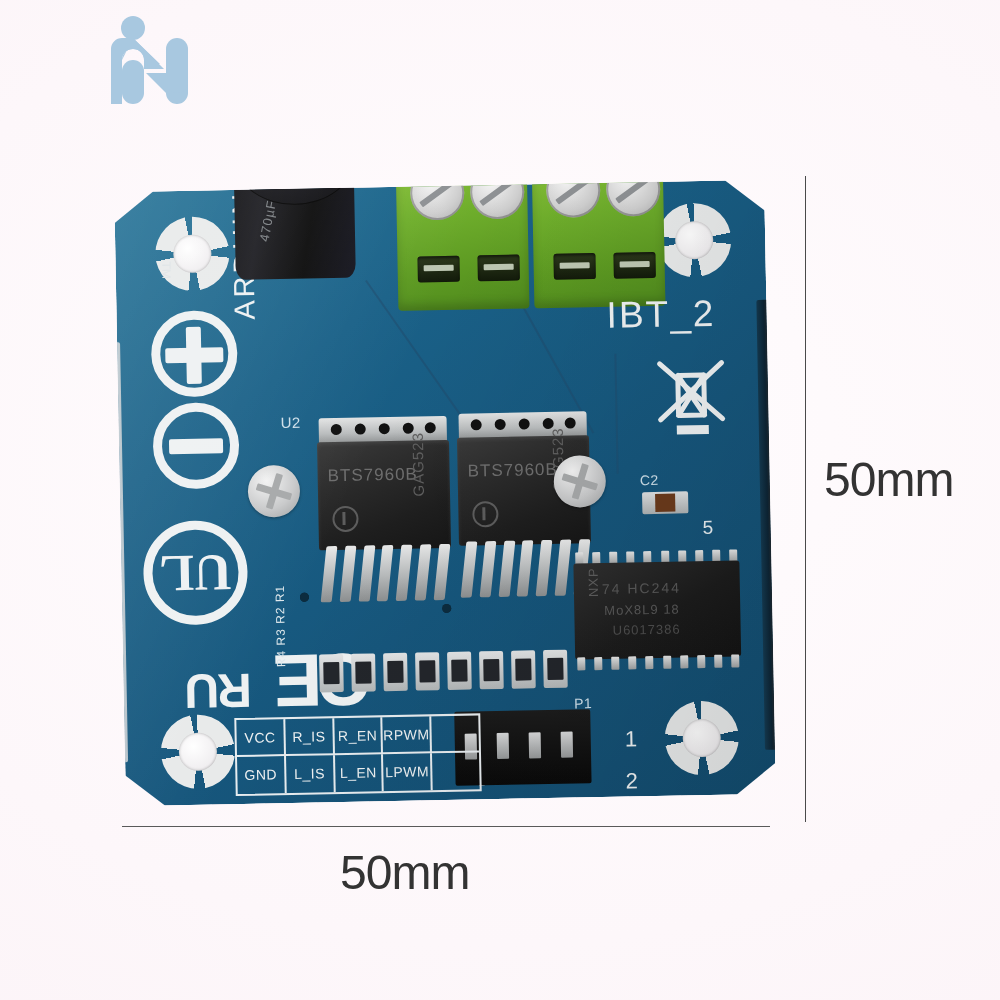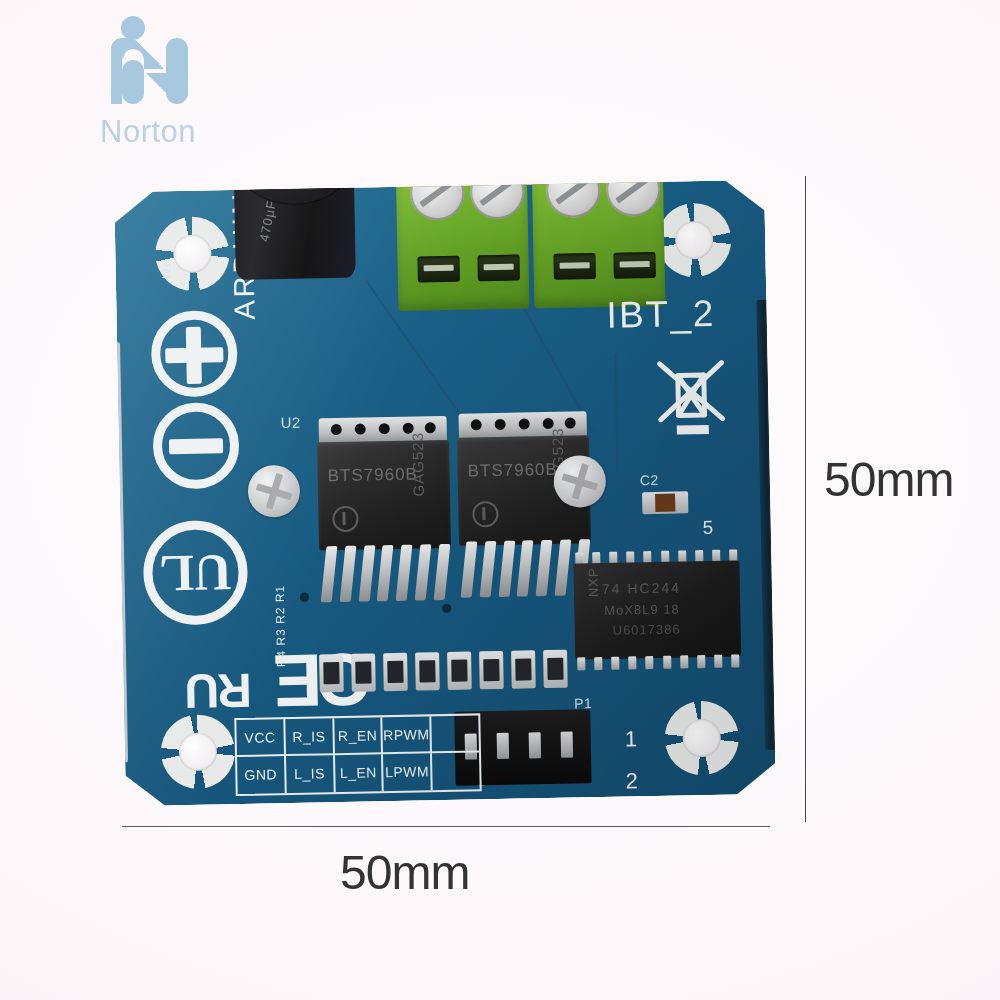--- a/index.html
+++ b/index.html
@@ -319,21 +319,20 @@
       <path d="M22 90 V46 a11 11 0 0 1 22 0 v6 h18 L44 34 " fill="none"></path>
       <g fill="#a8c8e0">
         <path d="M22 90 V46 a11 11 0 0 1 22 0 v4 l16 0 -27 -26 -11 0 a11 11 0 0 0 -11 11 V90 z"></path>
         <rect x="22" y="46" width="22" height="44" rx="11"></rect>
         <path d="M33 24 L64 55 L44 55 L44 46 a11 11 0 0 0 -22 0 z"></path>
         <rect x="66" y="24" width="22" height="66" rx="11"></rect>
         <path d="M88 90 L57 59 L77 59 L77 68 a11 11 0 0 0 22 0 z" transform="translate(-11,0)"></path>
         <path d="M66 36 L88 36 L88 58 L66 58 z" opacity="0"></path>
       </g>
     </svg>
-    <div class="wm-text">Norton</div>
   </div>
 
   <div class="dim-v"></div>
   <div class="dim-h"></div>
   <div class="dim-label v">50mm</div>
   <div class="dim-label h">50mm</div>
 
   <div id="pcb">
     <div class="board">
 

